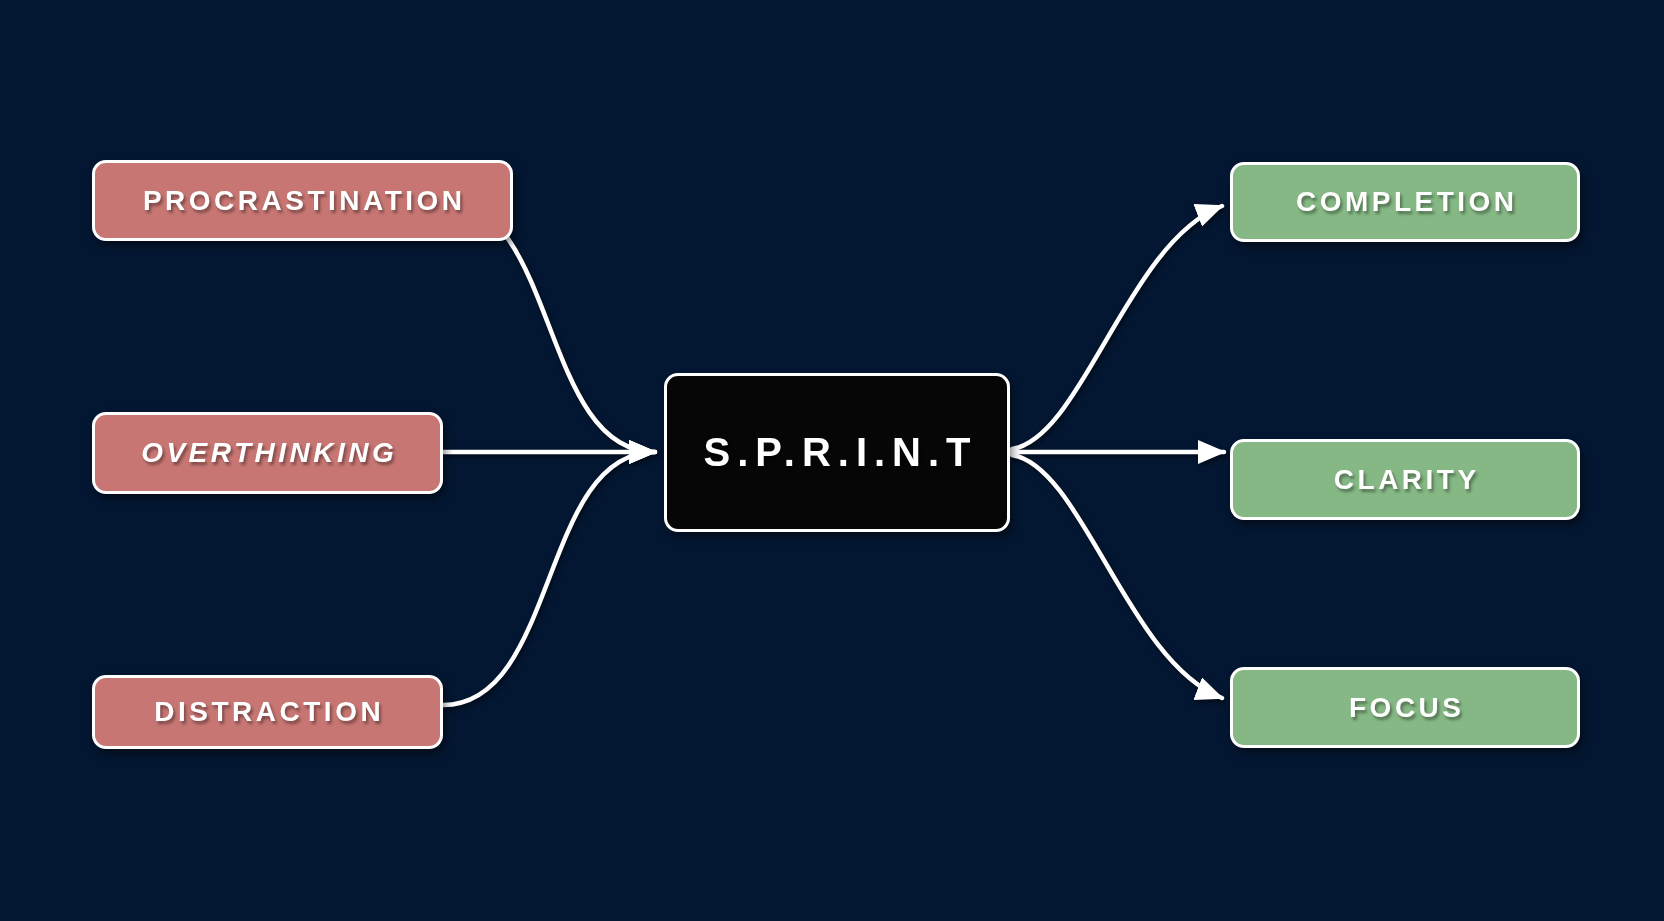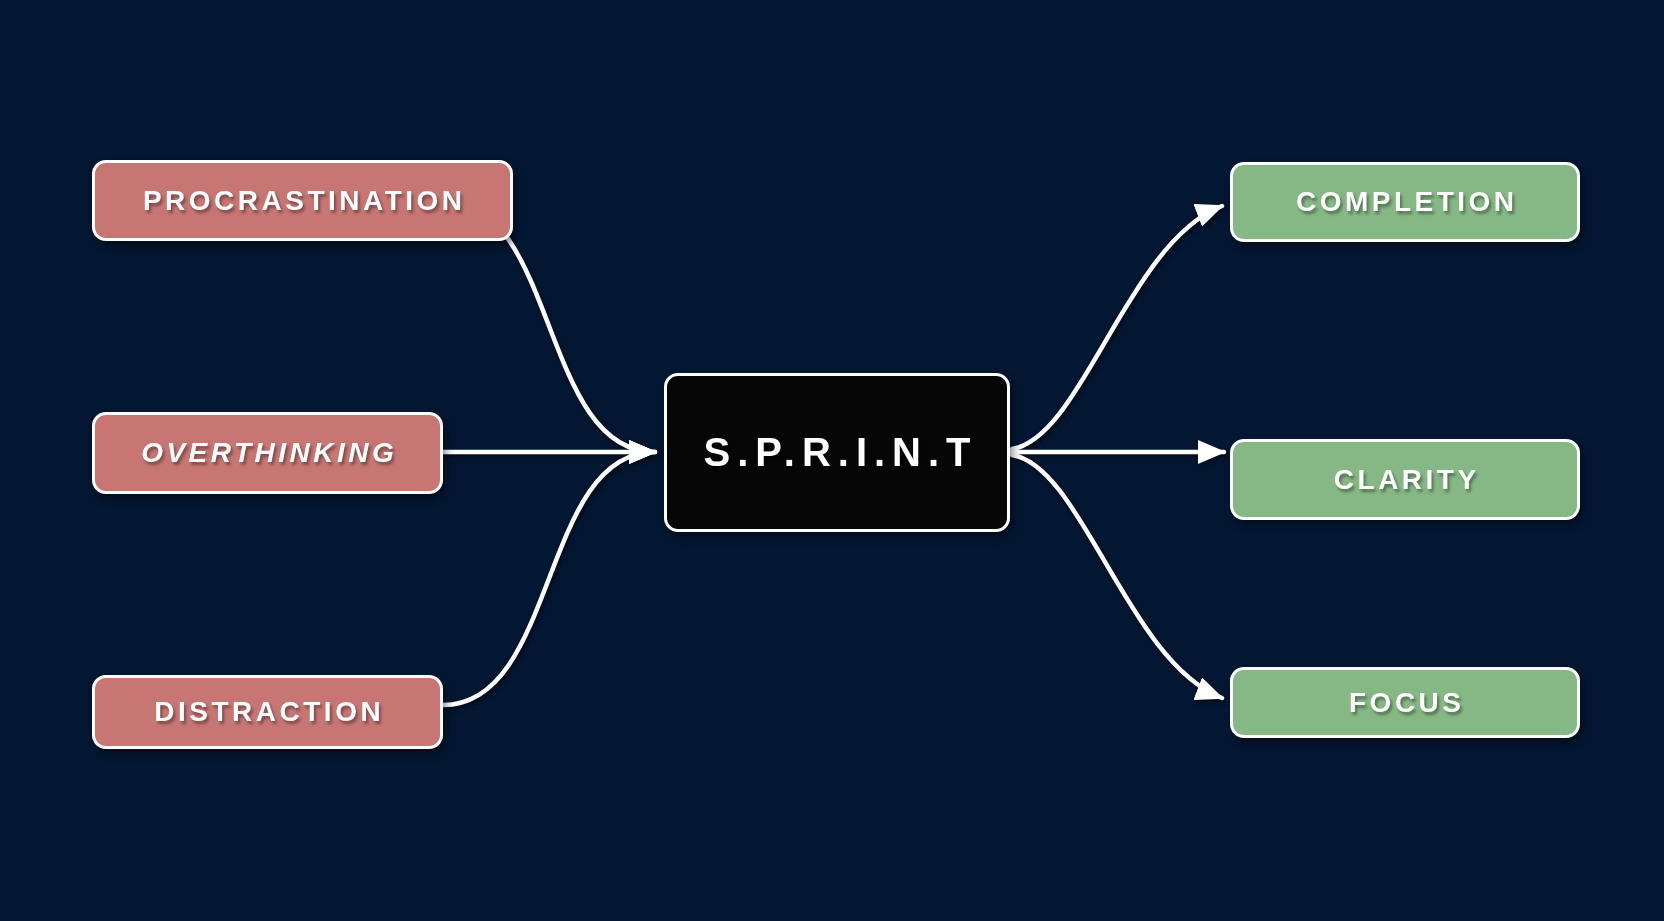--- a/index.html
+++ b/index.html
@@ -62,21 +62,21 @@
     letter-spacing: 7px;
     text-indent: 7px;
   }
   
   .pos-in-0  { left: 92px;   top: 160px; width: 421px; height: 81px; }
   .pos-in-1  { left: 92px;   top: 412px; width: 351px; height: 82px; font-style: italic; }
   .pos-in-2  { left: 92px;   top: 667px; width: 351px; height: 74px; margin-top: 8px; }
   .pos-center{ left: 664px;  top: 373px; width: 346px; height: 159px; }
   .pos-out-0 { left: 1230px; top: 162px; width: 350px; height: 80px; }
   .pos-out-1 { left: 1230px; top: 413px; width: 350px; height: 81px; margin-top: 26px; }
-  .pos-out-2 { left: 1230px; top: 667px; width: 350px; height: 71px; }
+  .pos-out-2 { left: 1230px; top: 667px; width: 350px; height: 81px; }
 </style>
 </head>
 <body>
 
 <div class="canvas">
 
   <svg class="arrow-layer" viewBox="0 0 1664 921" xmlns="http://www.w3.org/2000/svg">
     <defs>
       <marker id="ah" markerUnits="userSpaceOnUse" markerWidth="30" markerHeight="26" refX="26" refY="12" orient="auto">
         <polygon points="0,0 28,12 0,24" fill="#ffffff"></polygon>

